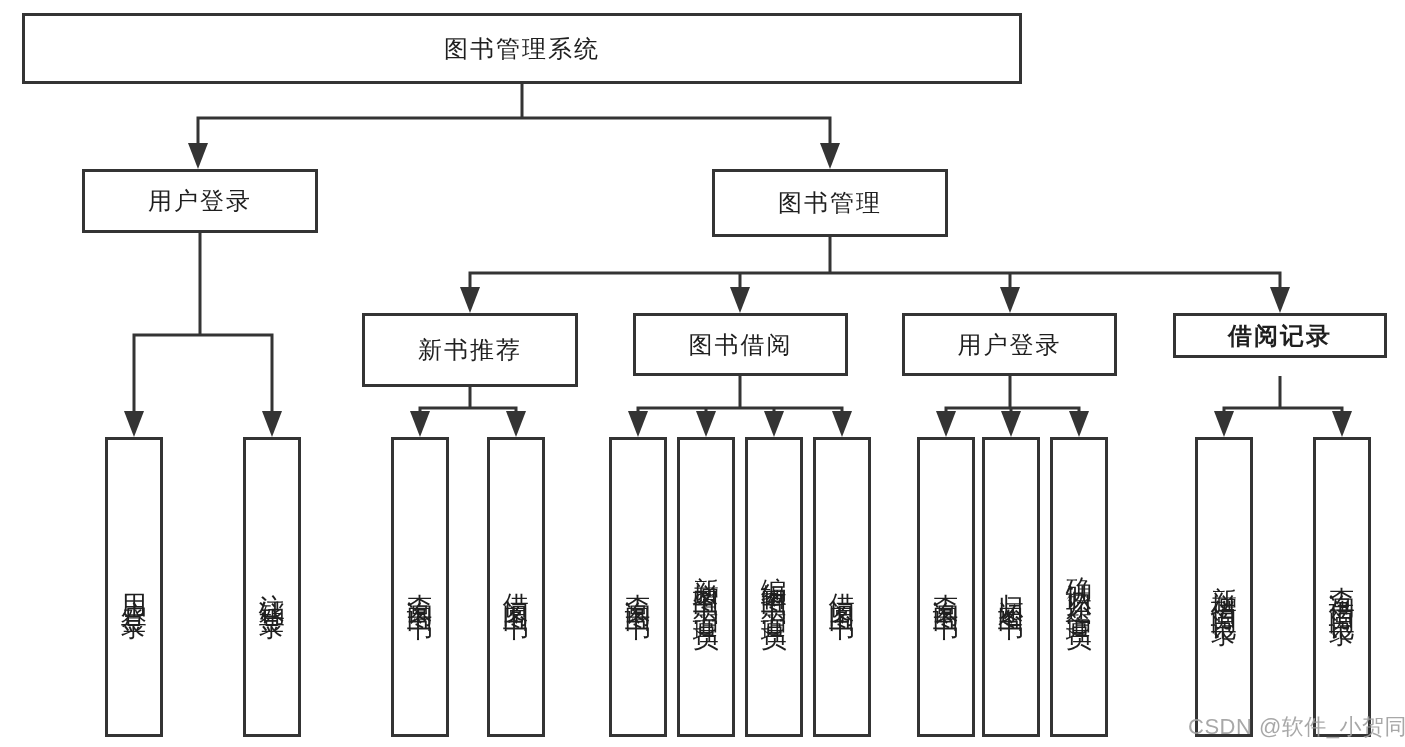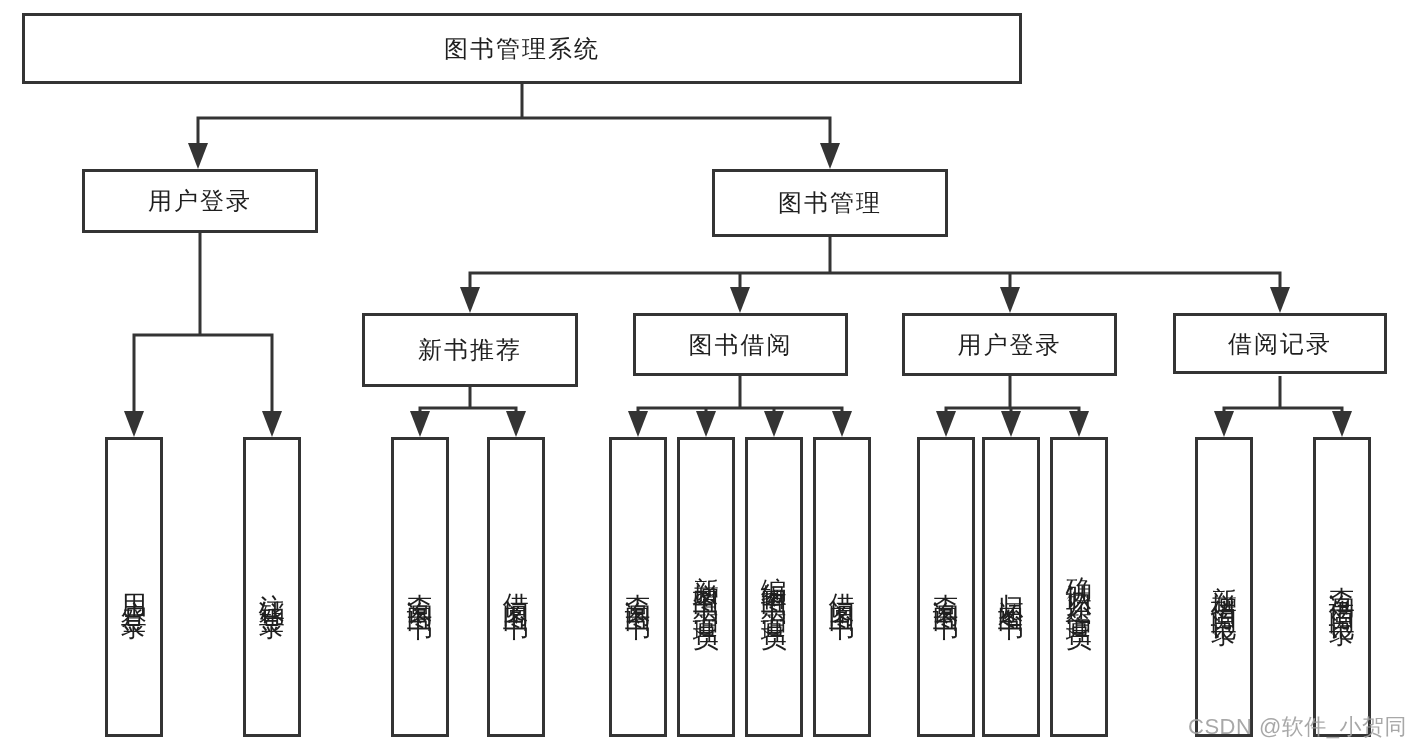--- a/index.html
+++ b/index.html
@@ -141,21 +141,21 @@
 
   <div class="box" style="left:362px; top:313px; width:216px; height:74px;">
     <span class="h-label">新书推荐</span>
   </div>
   <div class="box" style="left:633px; top:313px; width:215px; height:63px;">
     <span class="h-label">图书借阅</span>
   </div>
   <div class="box" style="left:902px; top:313px; width:215px; height:63px;">
     <span class="h-label">用户登录</span>
   </div>
-  <div class="box" style="left:1173px; top:313px; width:214px; height:61px;">
+  <div class="box" style="left:1173px; top:313px; width:214px; height:45px;font-weight:bold;">
     <span class="h-label">借阅记录</span>
   </div>
 
   <div class="box leaf" style="left:105px;">
     <span class="v-label">用户登录</span>
   </div>
   <div class="box leaf" style="left:243px;">
     <span class="v-label">注销登录</span>
   </div>
 

